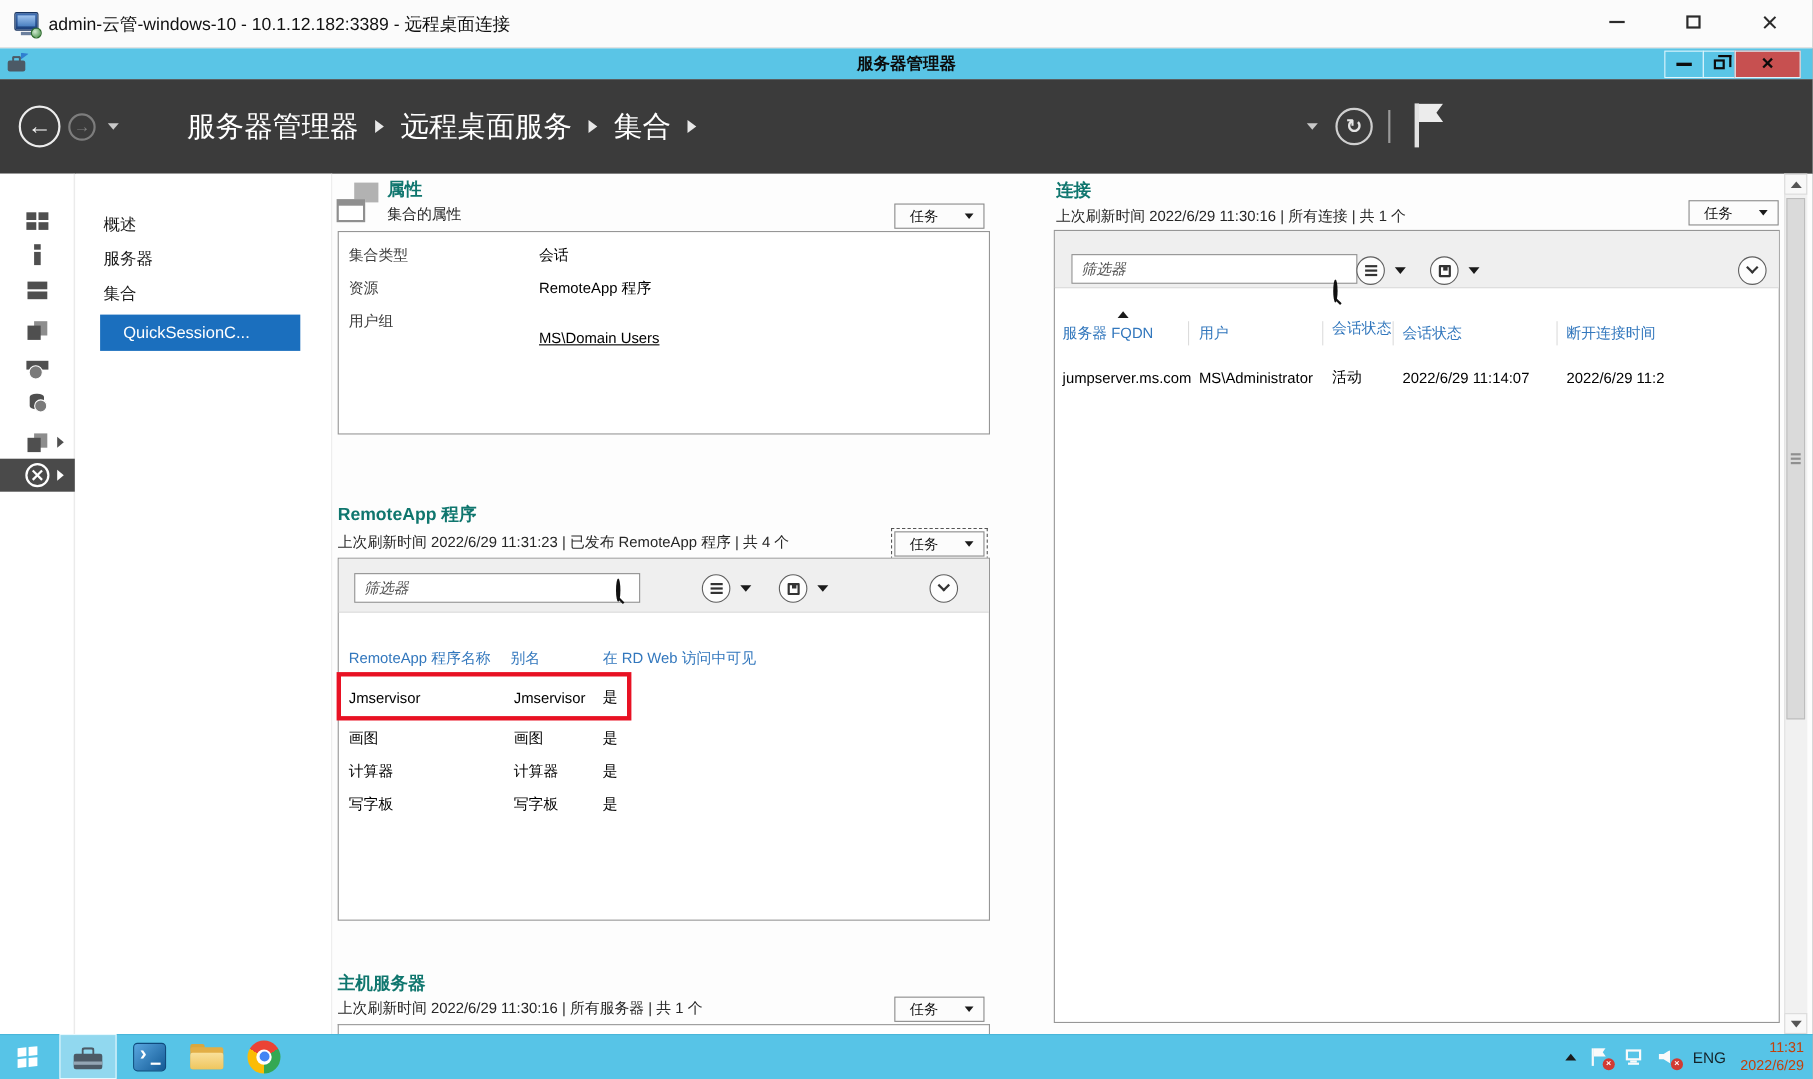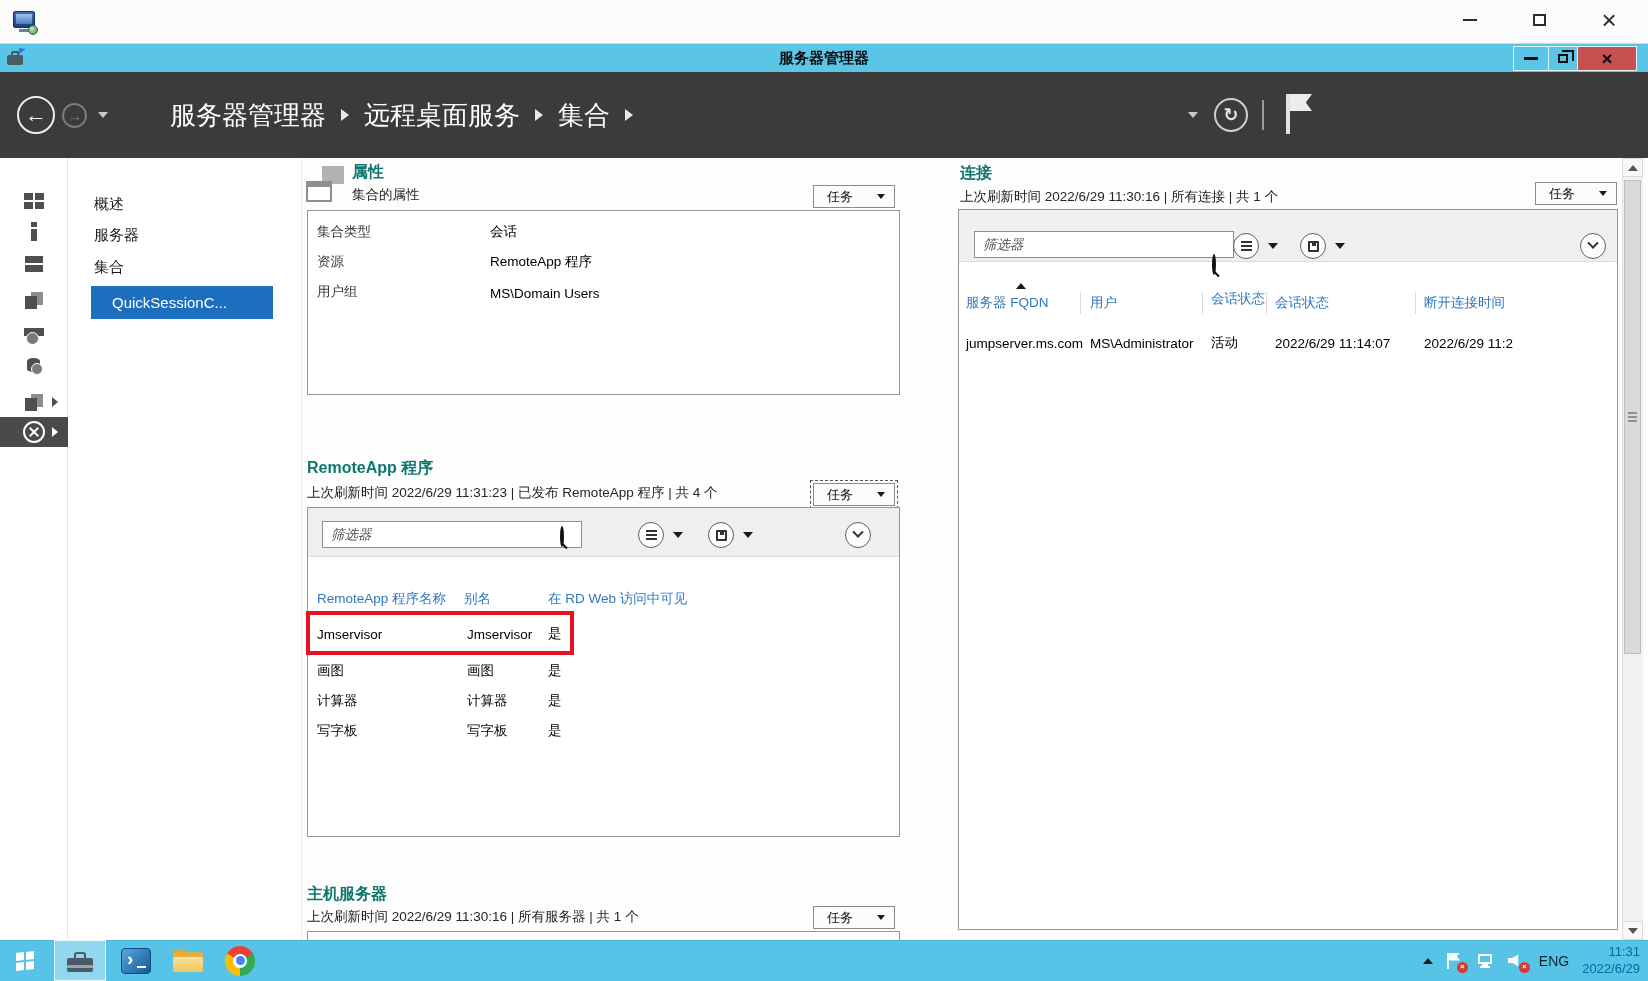--- a/index.html
+++ b/index.html
@@ -162,35 +162,36 @@
   .tray-caret { width:0; height:0; border-left:5px solid transparent; border-right:5px solid transparent; border-bottom:6px solid #1b1b1b; }
   .tray-ic { position:relative; width:18px; height:18px; }
   .tflag .pole { position:absolute; left:1px; top:1px; width:2px; height:16px; background:#fafafa; }
   .tflag .cloth { position:absolute; left:3px; top:1px; width:11px; height:8px; background:#fafafa; clip-path:polygon(0 0,100% 0,75% 50%,100% 100%,0 100%); }
   .tnet .scrn { position:absolute; left:1px; top:2px; width:14px; height:10px; border:2px solid #fafafa; }
   .tnet .stand { position:absolute; left:5px; top:12px; width:6px; height:2px; background:#fafafa; }
   .tnet .base { position:absolute; left:3px; top:14.5px; width:10px; height:2px; background:#fafafa; }
   .tspk .spk { position:absolute; left:0; top:3px; width:13px; height:12px; background:#fafafa; clip-path:polygon(0 30%,35% 30%,80% 0,80% 100%,35% 70%,0 70%); }
   .badge { position:absolute; right:-4px; bottom:-3px; width:11px; height:11px; border-radius:50%; background:#d23b33; color:#fff; font-size:8px; font-weight:700; display:flex; align-items:center; justify-content:center; line-height:1; }
   #tray-lang { font-size:14px; color:#14242b; }
-  #tray-clock { font-size:13px; color:#0369a1; text-align:right; line-height:1.3; }
+  #tray-clock { font-size:13px; color:#c2410c; text-align:right; line-height:1.3; }
 </style>
 </head>
 <body>
 
 <div id="screen">
 
   
   <div class="abs" id="rdp-bar"></div>
   <div class="abs rdp-icon">
     <span class="mon"></span>
       <span class="scr"></span>
       <span class="base"></span>
       <span class="dot"></span>
   </div>
+  <div class="abs" id="rdp-title">admin-云管-windows-10 - 10.1.12.182:3389 - 远程桌面连接</div>
   <div class="abs winbtn" style="left:1447px;">
       <span class="g-min"></span>
     </div>
   <div class="abs winbtn" style="left:1516px;">
       <span class="g-max"></span>
     </div>
   <div class="abs winbtn" style="left:1586px;">
       <span class="g-x">×</span>
     </div>
 
@@ -291,21 +292,21 @@
   <div class="abs tasks-btn" style="left:813px; top:185px;">
     <span>任务</span>
       <span class="tri-down"></span>
   </div>
   <div class="abs panel" style="left:307px; top:210px; width:593px; height:185px;"></div>
   <div class="cell lbl" style="left:317px; top:221px;">集合类型</div>
   <div class="cell td" style="left:490px; top:221px;">会话</div>
   <div class="cell lbl" style="left:317px; top:251px;">资源</div>
   <div class="cell td" style="left:490px; top:251px;">RemoteApp 程序</div>
   <div class="cell lbl" style="left:317px; top:281px;">用户组</div>
-  <div class="cell td" style="left:490px; top:282px;">MS\Domain Users</div>
+  <div class="cell td" style="left:490px; top:296px;text-decoration:underline;">MS\Domain Users</div>
 
   
   <div class="abs sec-title" style="left:307px; top:458px;">RemoteApp 程序</div>
   <div class="abs sec-sub" style="left:307px; top:484px;">上次刷新时间 2022/6/29 11:31:23 | 已发布 RemoteApp 程序  | 共 4 个</div>
   <div class="abs tasks-btn focused" style="left:813px; top:483px;">
     <span>任务</span>
       <span class="tri-down"></span>
   </div>
   <div class="abs panel" style="left:307px; top:507px; width:593px; height:330px;"></div>
   <div class="abs toolbar" style="left:308px; top:508px; width:591px; height:49px;"></div>

